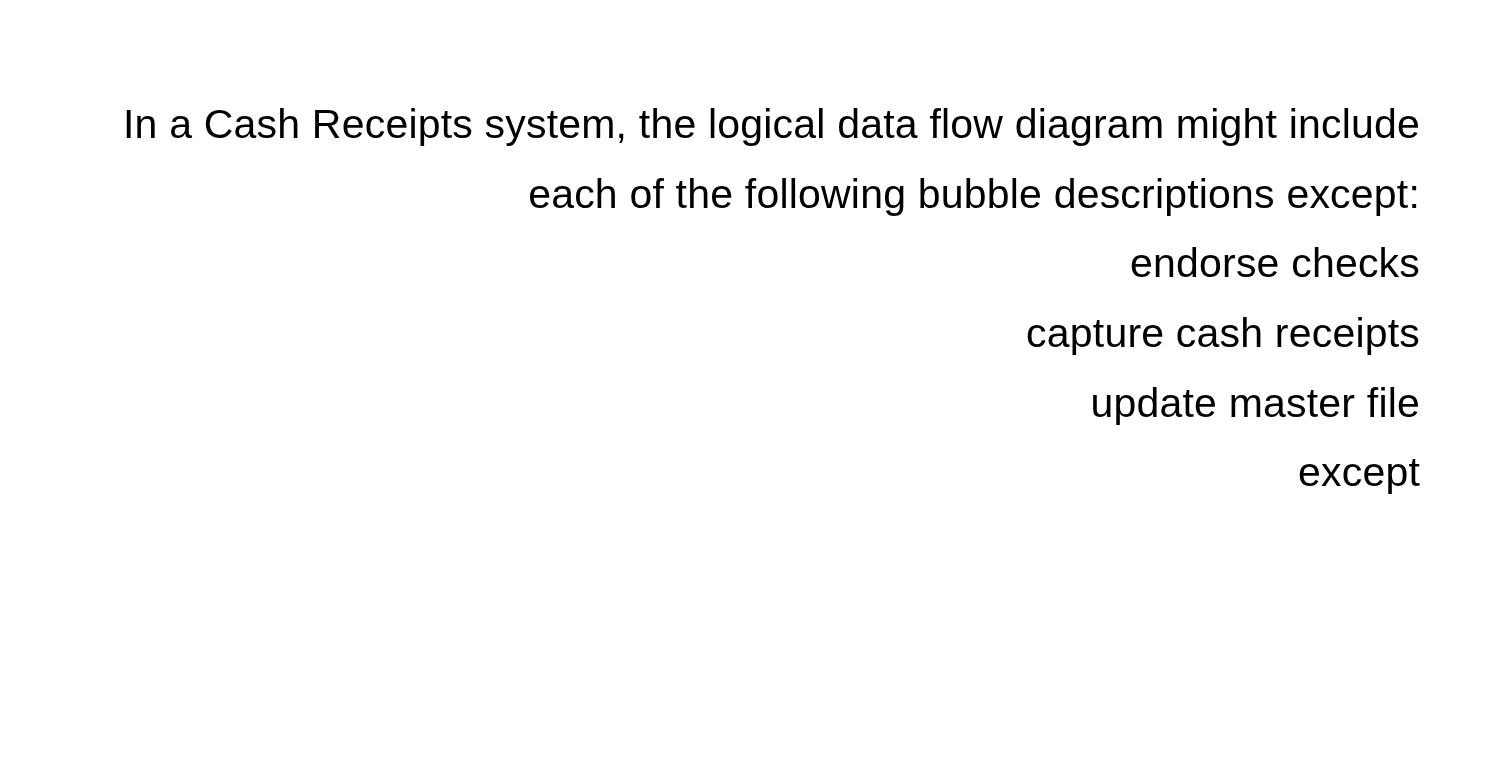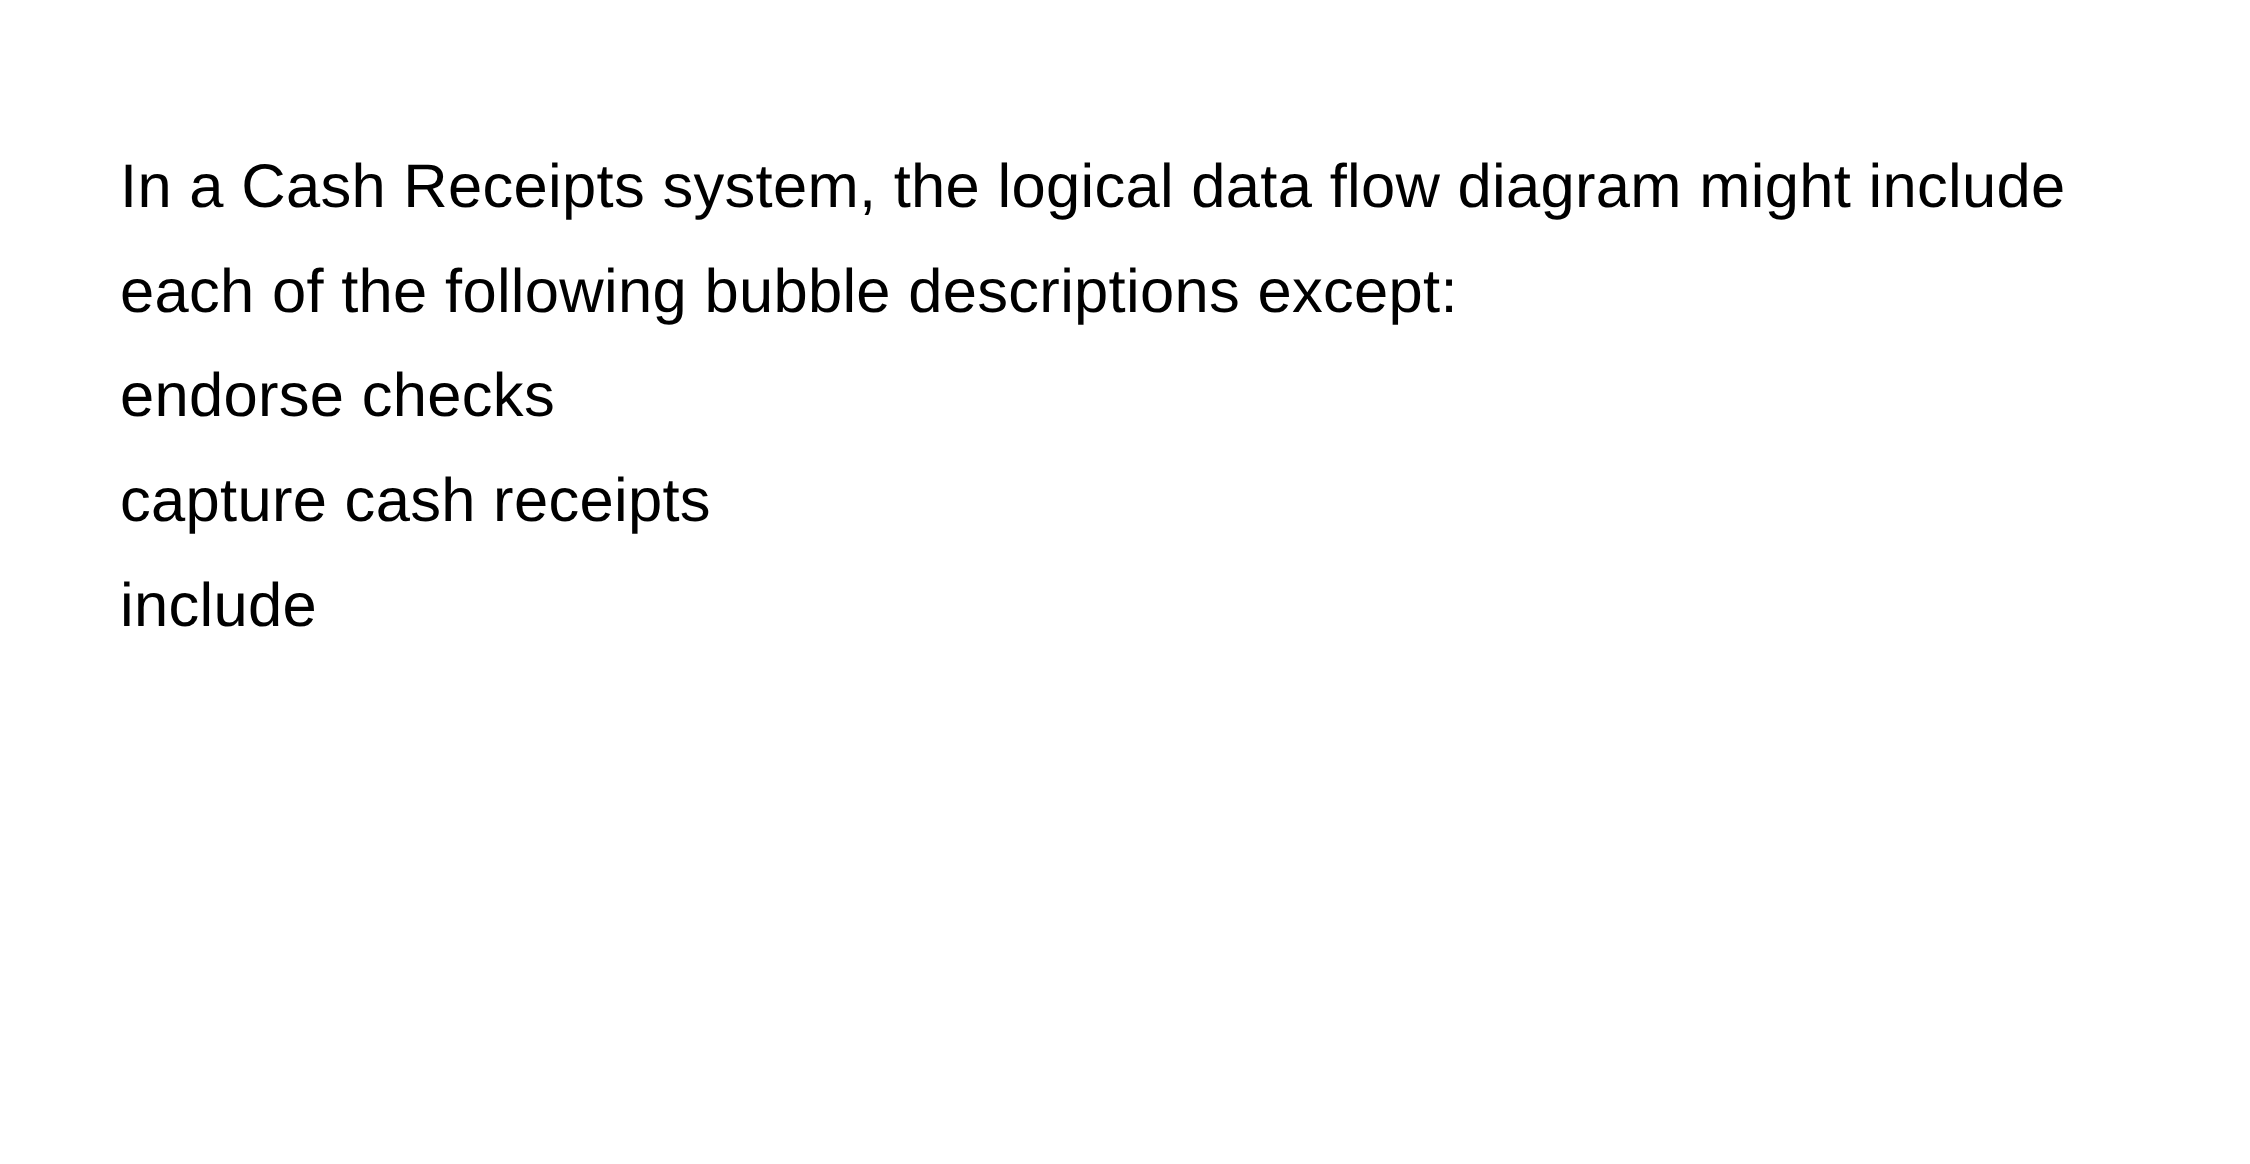--- a/index.html
+++ b/index.html
@@ -9,20 +9,21 @@
     }
     html, body {
       width: 1500px;
       height: 776px;
       background: #ffffff;
       font-family: -apple-system, BlinkMacSystemFont, "Segoe UI", Helvetica, Arial, sans-serif;
       color: #000000;
     }
     .content {
       padding: 90px 80px 0 80px;
+      text-align: right;
     }
     .question-text {
       font-size: 41px;
       line-height: 1.7;
       letter-spacing: 0.2px;
       font-weight: 400;
     }
     .option {
       font-size: 41px;
       line-height: 1.7;
@@ -30,14 +31,15 @@
       font-weight: 400;
     }
   </style>
 </head>
 <body>
 
 <div class="content">
   <div class="question-text">In a Cash Receipts system, the logical data flow diagram might include each of the following bubble descriptions except:</div>
   <div class="option">endorse checks</div>
   <div class="option">capture cash receipts</div>
-  <div class="option">include</div>
+  <div class="option">update master file</div>
+  <div class="option">except</div>
 </div>
 
 </body></html>

